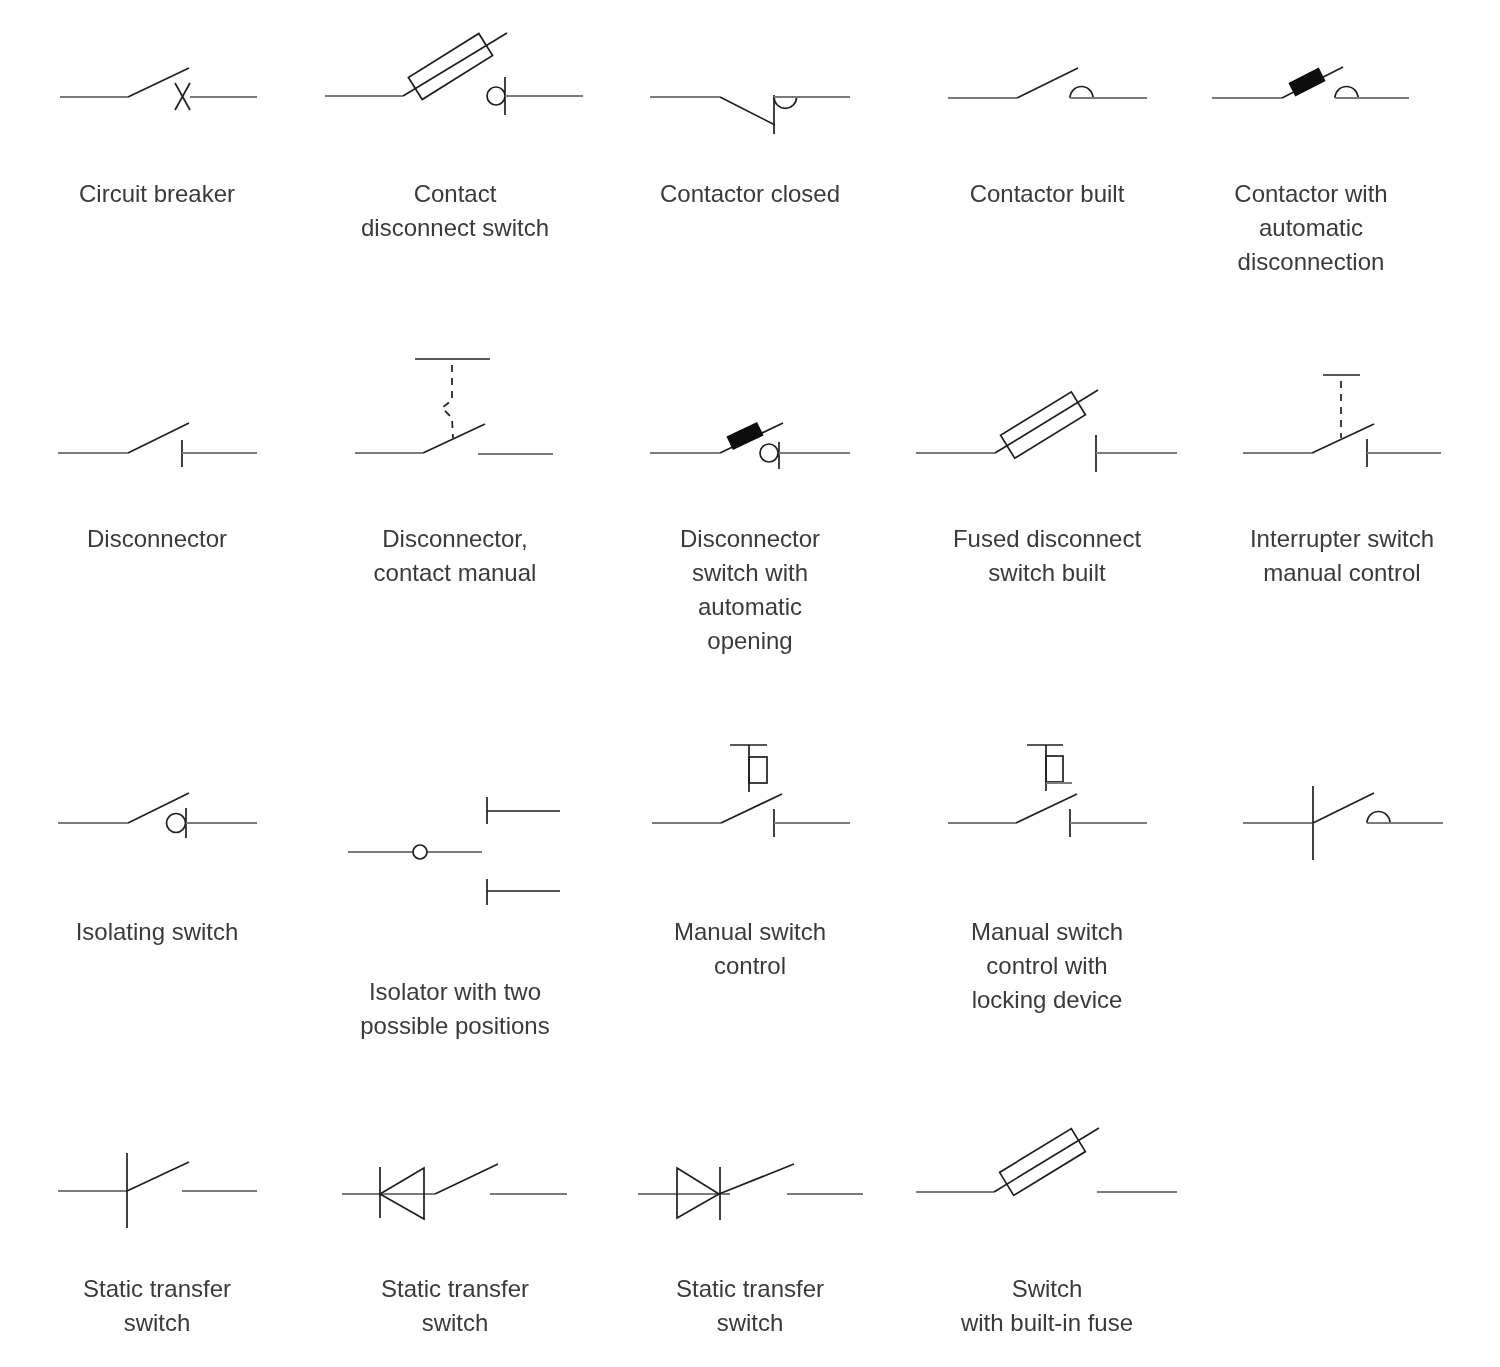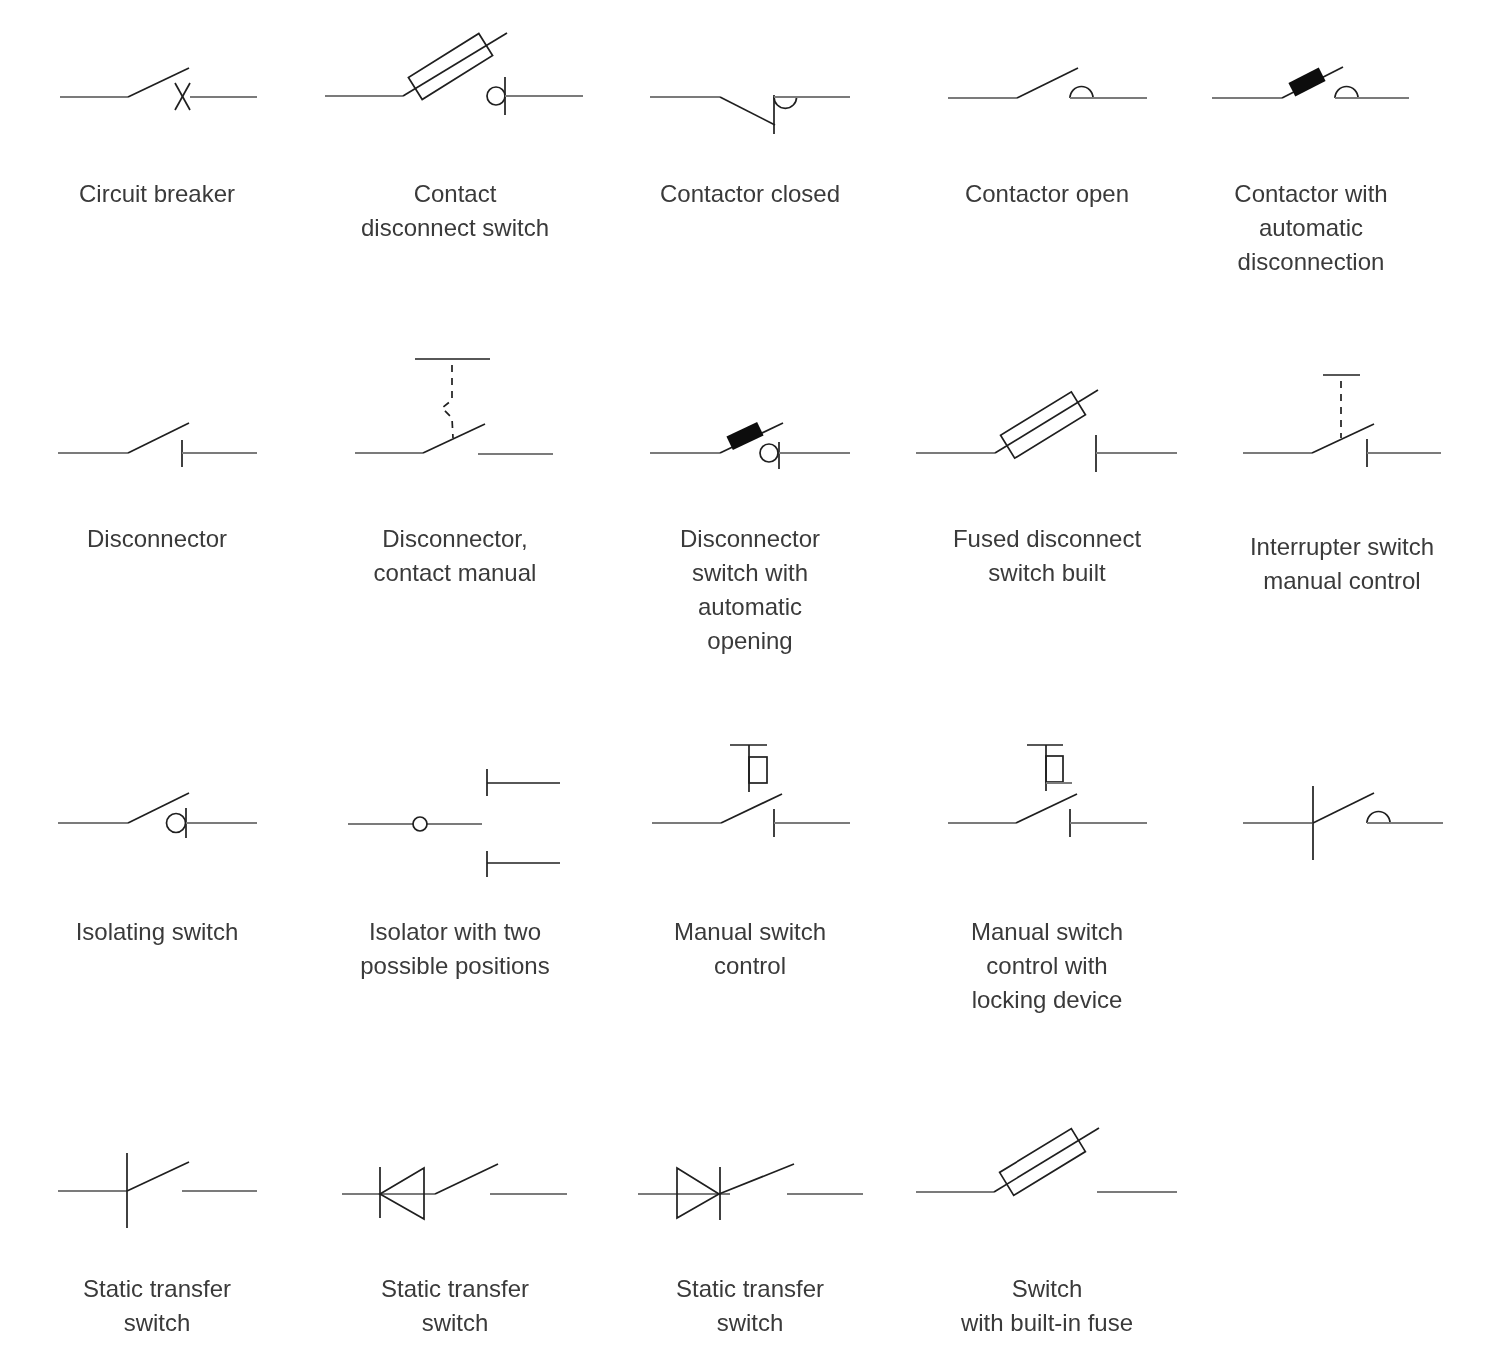--- a/index.html
+++ b/index.html
@@ -62,21 +62,21 @@
     <div class="label">Contactor closed</div>
   </div>
 
   <div class="cell" style="left:907px;top:20px;">
     <svg class="sym" width="280" height="150" viewBox="0 0 280 150">
       <line class="w" x1="41" y1="78" x2="110" y2="78"></line>
       <line class="k" x1="110" y1="78" x2="171" y2="48"></line>
       <path class="k" d="M163,78 a11.5,11.5 0 0 1 23,0"></path>
       <line class="w" x1="163" y1="78" x2="240" y2="78"></line>
     </svg>
-    <div class="label">Contactor open</div>
+    <div class="label">Contactor built</div>
   </div>
 
   <div class="cell" style="left:1171px;top:20px;">
     <svg class="sym" width="280" height="150" viewBox="0 0 280 150">
       <line class="w" x1="41" y1="78" x2="111" y2="78"></line>
       <line class="k" x1="111" y1="78" x2="172" y2="47"></line>
       <g transform="translate(136,62) rotate(-27)">
         <rect class="solid" x="-17" y="-7.5" width="34" height="15"></rect>
       </g>
       <path class="k" d="M164,78 a11.5,11.5 0 0 1 23,0"></path>
@@ -133,21 +133,21 @@
       <g transform="translate(136,85) rotate(-31.5)">
         <rect class="k" x="-41.5" y="-13.5" width="83" height="27"></rect>
       </g>
       <line class="k" x1="189" y1="95" x2="189" y2="132"></line>
       <line class="w" x1="189" y1="113" x2="270" y2="113"></line>
     </svg>
     <div class="label">Fused disconnect
 switch built</div>
   </div>
 
-  <div class="cell" style="left:1202px;top:340px;gap:8px;">
+  <div class="cell" style="left:1202px;top:340px;">
     <svg class="sym" width="280" height="175" viewBox="0 0 280 175">
       <line class="k" x1="121" y1="35" x2="158" y2="35"></line>
       <line class="dash" x1="139" y1="41" x2="139" y2="98"></line>
       <line class="w" x1="41" y1="113" x2="110" y2="113"></line>
       <line class="k" x1="110" y1="113" x2="172" y2="84"></line>
       <line class="k" x1="165" y1="99" x2="165" y2="127"></line>
       <line class="w" x1="165" y1="113" x2="239" y2="113"></line>
     </svg>
     <div class="label">Interrupter switch
 manual control</div>
@@ -157,21 +157,21 @@
     <svg class="sym" width="280" height="198" viewBox="0 0 280 198">
       <line class="w" x1="41" y1="113" x2="111" y2="113"></line>
       <line class="k" x1="111" y1="113" x2="172" y2="83"></line>
       <circle class="kf" cx="159" cy="113" r="9.5"></circle>
       <line class="k" x1="169" y1="98" x2="169" y2="128"></line>
       <line class="w" x1="169" y1="113" x2="240" y2="113"></line>
     </svg>
     <div class="label">Isolating switch</div>
   </div>
 
-  <div class="cell" style="left:315px;top:710px;">
+  <div class="cell" style="left:315px;top:738px;gap:32px;">
     <svg class="sym" width="280" height="198" viewBox="0 0 280 198">
       <line class="w" x1="33" y1="114" x2="167" y2="114"></line>
       <circle class="kf" cx="105" cy="114" r="7"></circle>
       <line class="k" x1="172" y1="59" x2="172" y2="86"></line>
       <line class="k" x1="172" y1="73" x2="245" y2="73"></line>
       <line class="k" x1="172" y1="141" x2="172" y2="167"></line>
       <line class="k" x1="172" y1="153" x2="245" y2="153"></line>
     </svg>
     <div class="label">Isolator with two
 possible positions</div>

